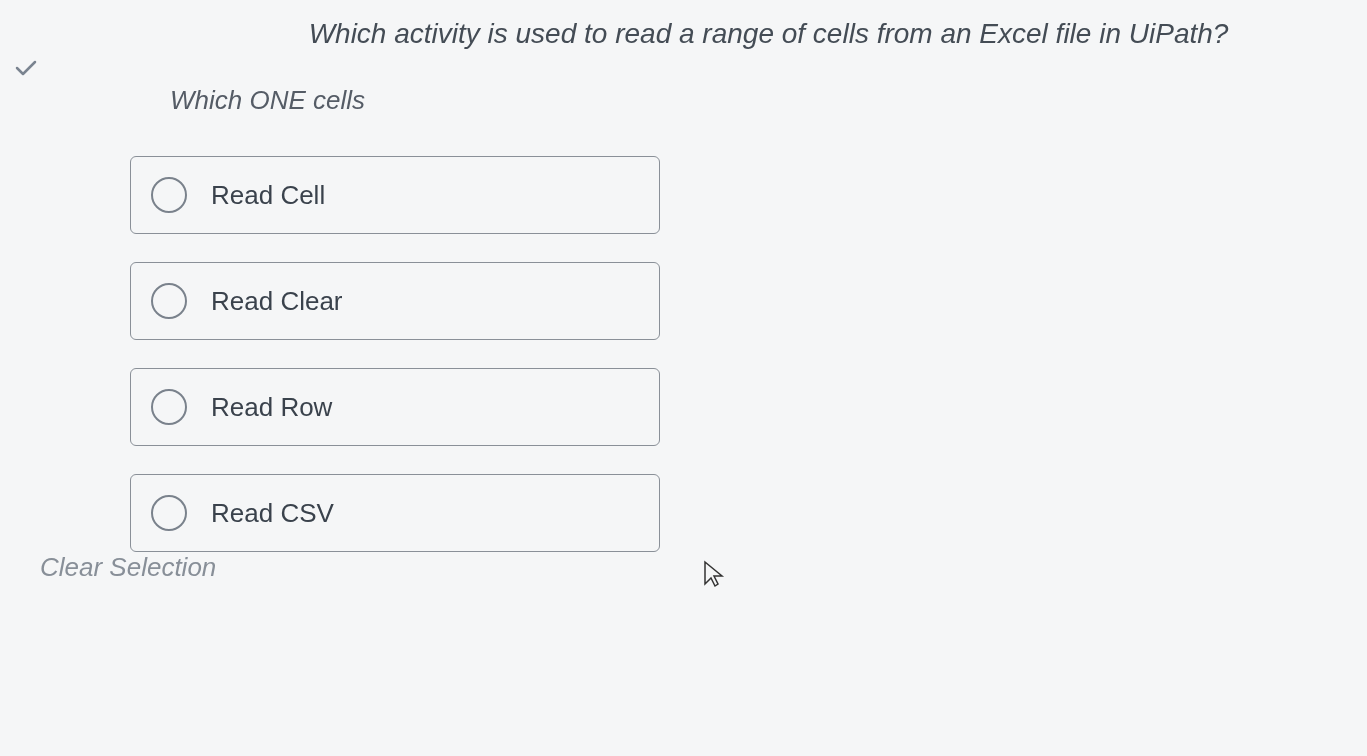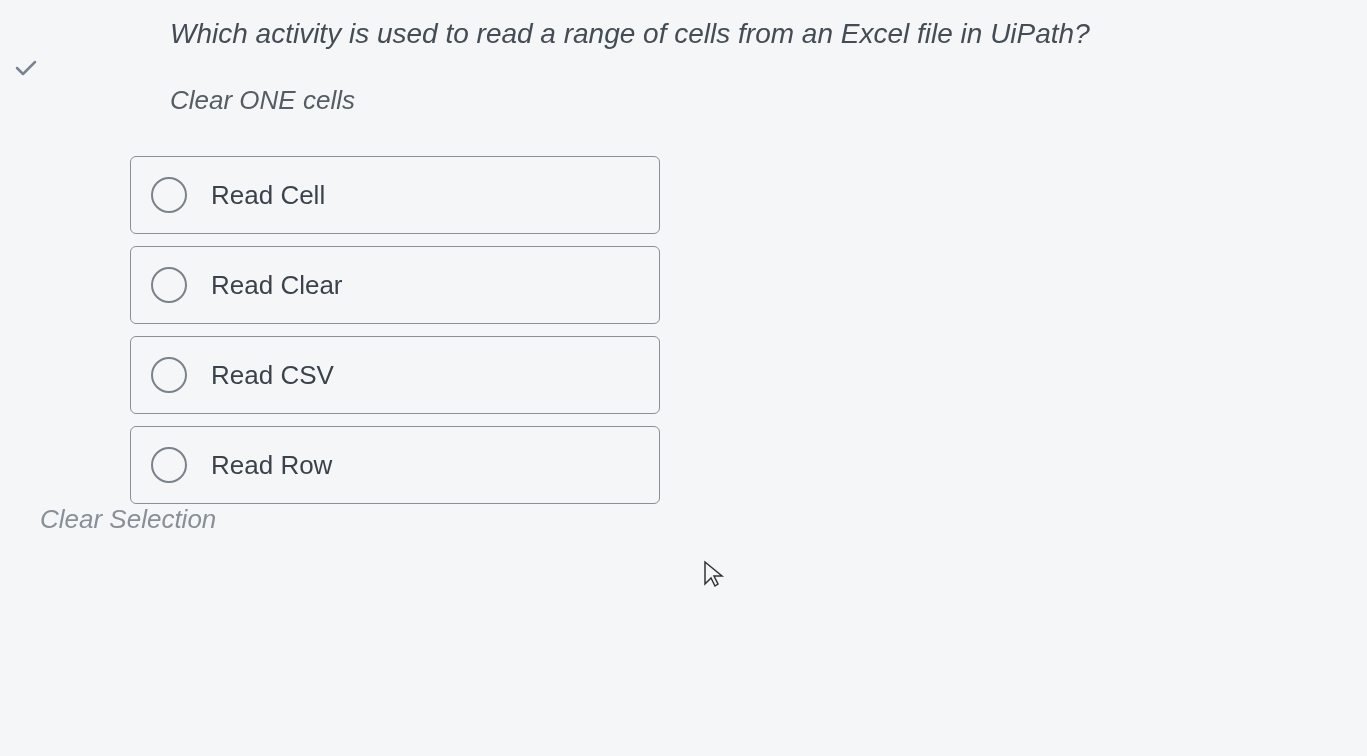--- a/index.html
+++ b/index.html
@@ -24,34 +24,35 @@
     }
     .content {
       padding: 18px 0 0 170px;
     }
     .question {
       font-size: 28px;
       font-style: italic;
       color: #444c55;
       margin-bottom: 35px;
       font-weight: 400;
+      text-align: center;
     }
     .instruction {
       font-size: 26px;
       font-style: italic;
       color: #555c66;
       margin-bottom: 40px;
     }
     .instruction .bold {
       font-weight: 400;
     }
     .options {
       display: flex;
       flex-direction: column;
-      gap: 12px;
+      gap: 28px;
       margin-left: -40px;
     }
     .option {
       width: 530px;
       height: 78px;
       border: 1.5px solid #8a9098;
       border-radius: 6px;
       display: flex;
       align-items: center;
       padding: 0 20px;
@@ -93,39 +94,39 @@
 <div class="checkmark">
   <svg width="22" height="18" viewBox="0 0 22 18">
     <path d="M2 9 L8 15 L20 3" stroke="#7a8490" stroke-width="2.5" fill="none" stroke-linecap="round" stroke-linejoin="round"></path>
   </svg>
 </div>
 
 <div class="content">
   <div class="question">Which activity is used to read a range of cells from an Excel file in UiPath?</div>
   
   <div class="instruction">
-    <span>Clear </span><span class="bold">ONE</span><span> cells</span>
+    <span>Which </span><span class="bold">ONE</span><span> cells</span>
   </div>
 
   <div class="options">
     <div class="option">
       <div class="radio"></div>
       <span class="option-label">Read Cell</span>
     </div>
     <div class="option">
       <div class="radio"></div>
       <span class="option-label">Read Clear</span>
     </div>
     <div class="option">
       <div class="radio"></div>
-      <span class="option-label">Read CSV</span>
+      <span class="option-label">Read Row</span>
     </div>
     <div class="option">
       <div class="radio"></div>
-      <span class="option-label">Read Row</span>
+      <span class="option-label">Read CSV</span>
     </div>
   </div>
 
   <div class="clear-selection">Clear Selection</div>
 </div>
 
 <div class="cursor-icon">
   <svg width="24" height="30" viewBox="0 0 24 30">
     <path d="M3 2 L3 24 L9 18 L13 26 L16 24 L12 16 L20 16 Z" fill="none" stroke="#333" stroke-width="1.5"></path>
   </svg>

